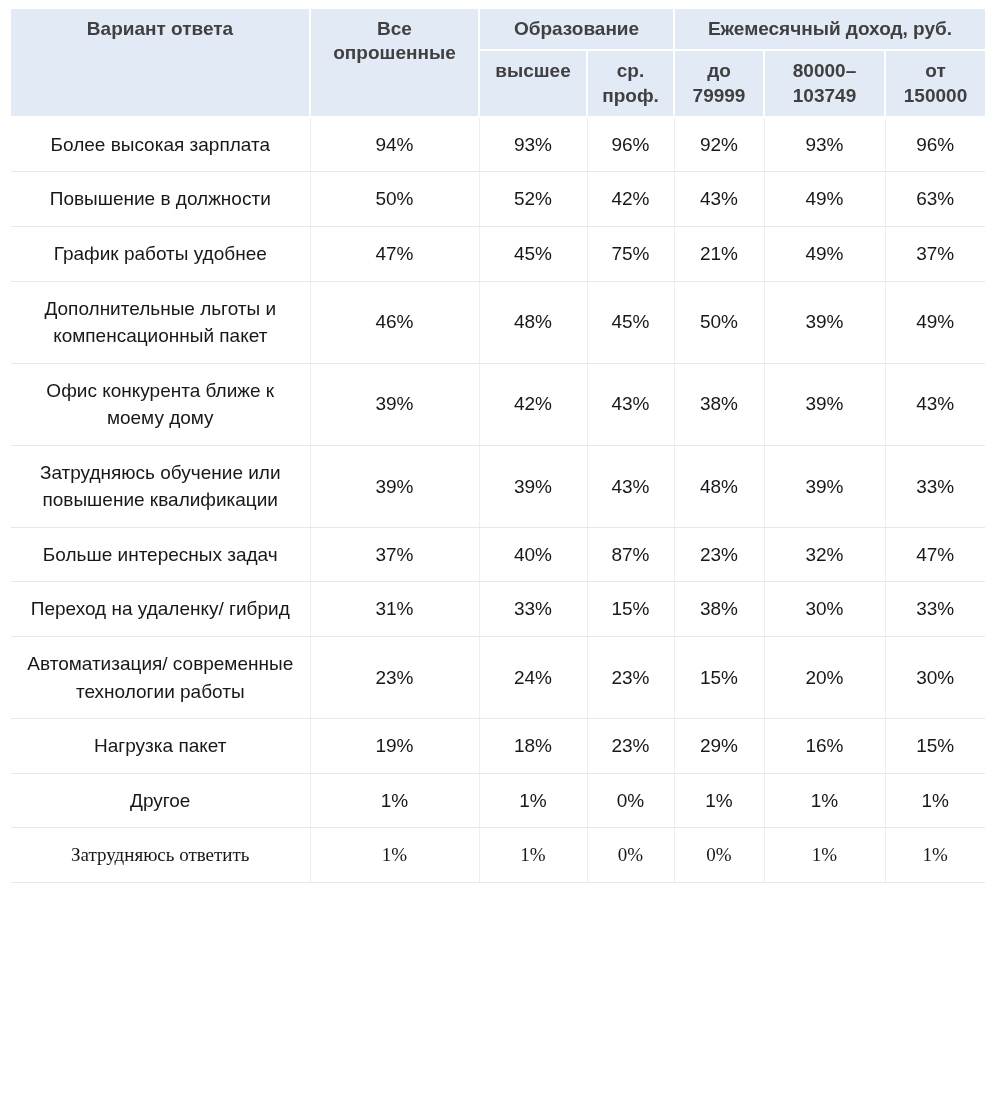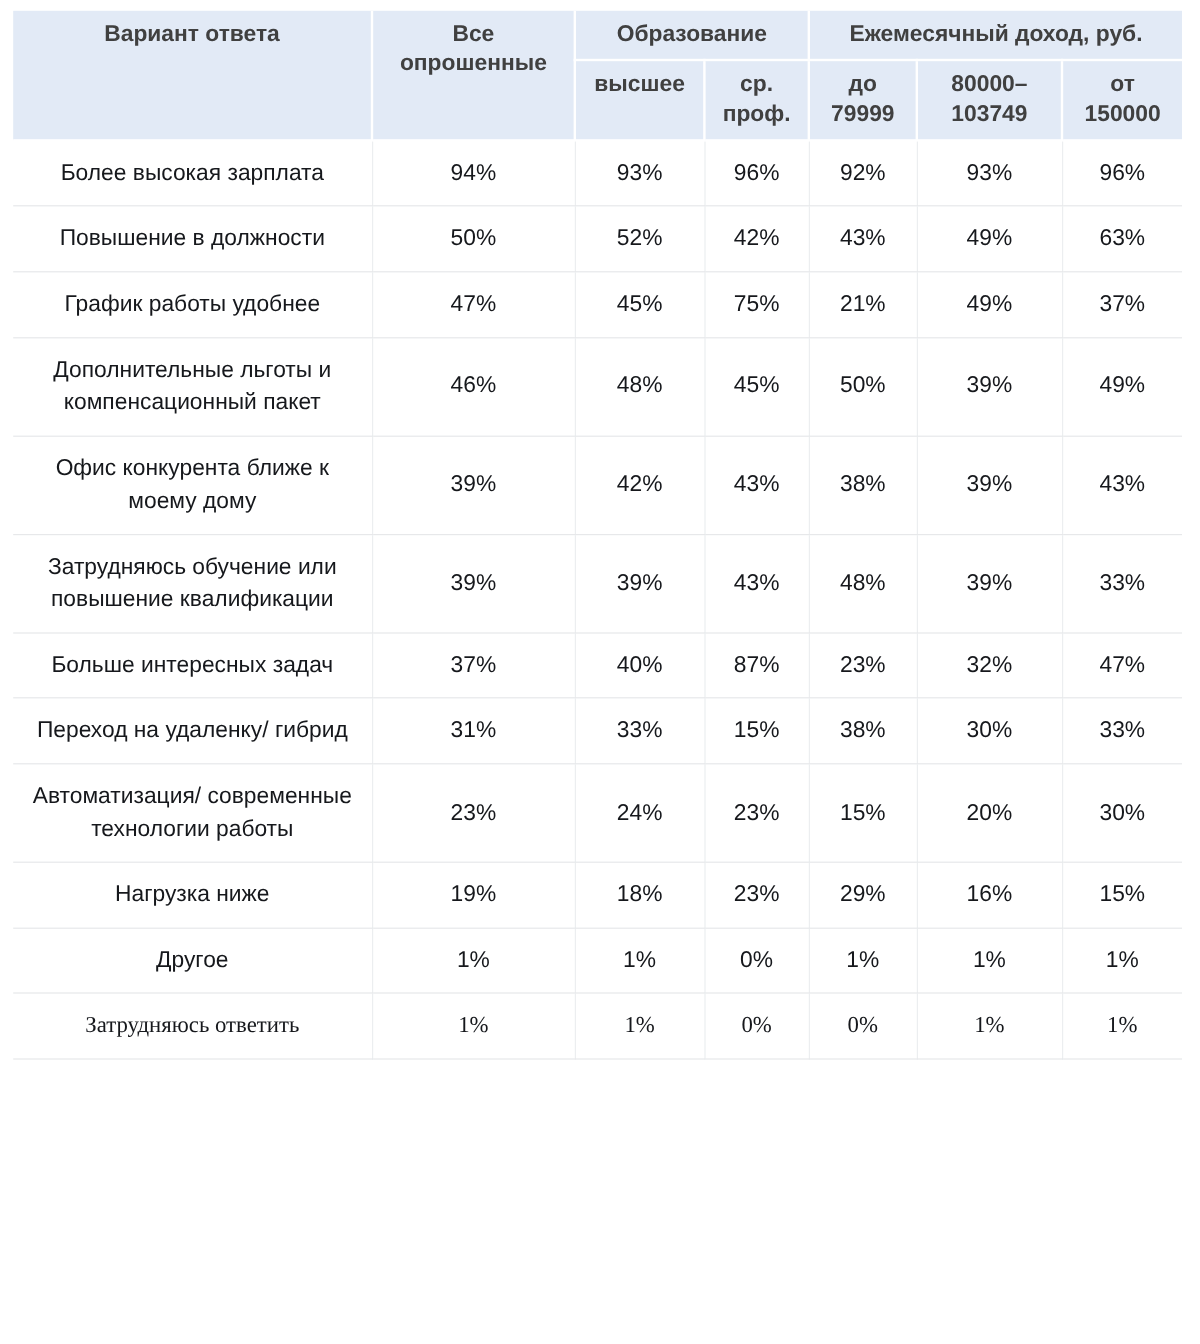--- a/index.html
+++ b/index.html
@@ -199,21 +199,21 @@
         <tr>
           <td class="label">Автоматизация/ современные технологии работы</td>
           <td class="val">23%</td>
           <td class="val">24%</td>
           <td class="val">23%</td>
           <td class="val">15%</td>
           <td class="val">20%</td>
           <td class="val last-col">30%</td>
         </tr>
         <tr>
-          <td class="label">Нагрузка ниже</td>
+          <td class="label">Нагрузка пакет</td>
           <td class="val">19%</td>
           <td class="val">18%</td>
           <td class="val">23%</td>
           <td class="val">29%</td>
           <td class="val">16%</td>
           <td class="val last-col">15%</td>
         </tr>
         <tr>
           <td class="label">Другое</td>
           <td class="val">1%</td>

